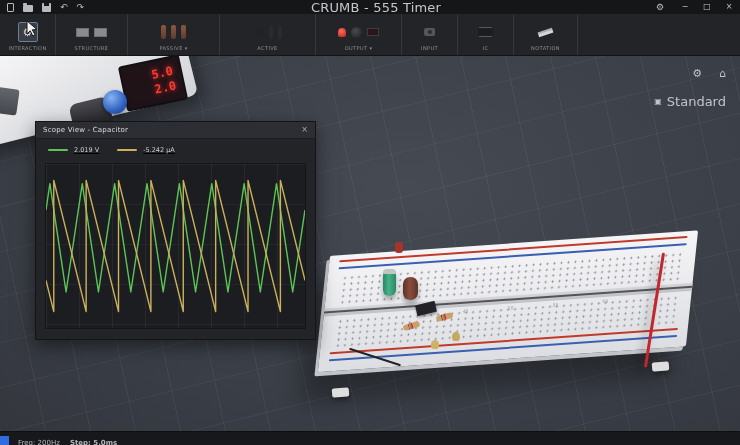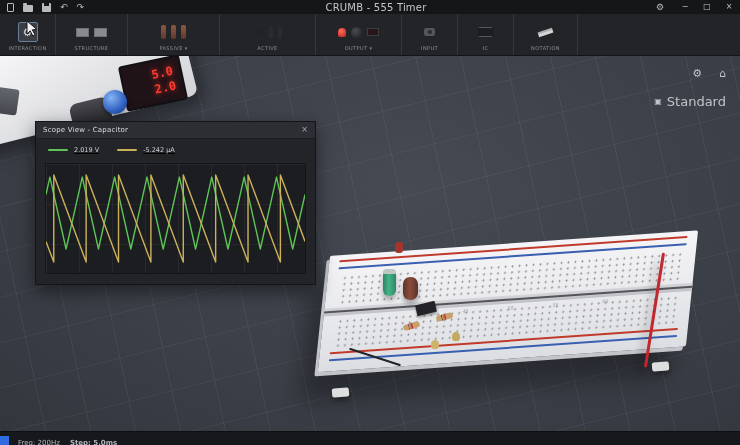--- a/index.html
+++ b/index.html
@@ -3,21 +3,21 @@
 <meta charset="utf-8">
 <style>
   * { margin:0; padding:0; box-sizing:border-box; }
   html,body { background:#111; }
   body { font-family:"DejaVu Sans", sans-serif; }
   .app { position:relative; width:740px; height:445px; background:#1a1b1e; overflow:hidden; user-select:none; }
 
   
   .titlebar { position:relative; height:14px; background:#151618; display:flex; align-items:center; color:#b9bac0; }
   .tb-left { display:flex; align-items:center; gap:9px; margin-left:7px; z-index:2; }
-  .tb-title { position:absolute; left:12px; right:0; text-align:center; font-size:10px; color:#c6c7cb; letter-spacing:0.2px; }
+  .tb-title { position:absolute; left:12px; right:0; text-align:center; font-size:13px; color:#c6c7cb; letter-spacing:0.2px; }
   .tb-right { margin-left:auto; display:flex; align-items:center; z-index:2; }
   .tb-glyph { font-size:9px; line-height:14px; color:#b9bac0; }
   .win-btn { width:22px; height:14px; text-align:center; font-size:8px; line-height:14px; color:#c2c3c8; }
   .i-file { width:7px; height:9px; border:1px solid #b9bac0; border-radius:1px; }
   .i-folder { width:10px; height:7px; background:#b9bac0; border-radius:1px; position:relative; margin-top:2px; }
   .i-folder::before { content:""; position:absolute; top:-2px; left:0; width:4px; height:2px; background:#b9bac0; border-radius:1px 1px 0 0; }
   .i-save { width:9px; height:9px; background:#b9bac0; border-radius:1px; position:relative; }
   .i-save::after { content:""; position:absolute; left:2px; top:0; width:5px; height:3px; background:#151618; }
   .tb-gear { margin-right:10px; }
 
@@ -81,21 +81,21 @@
   .wire-black { left:348px; top:300px; width:54px; height:2px; background:#232327; transform:rotate(18deg); border-radius:1px; }
 
   
   .vp-ctrl { position:absolute; top:12px; right:14px; display:flex; gap:17px; color:#c2c3c8; }
   .vp-ctrl span { font-size:11px; line-height:1; }
   .vp-view { position:absolute; top:38px; right:14px; display:flex; align-items:center; gap:5px; color:#c2c3c8; }
   .vp-view .cube { font-size:8px; }
   .vp-view .vlabel { font-size:13px; }
 
   
-  .scope { position:absolute; left:35px; top:65px; width:281px; height:164px; background:#232428; border:1px solid #141417; box-shadow:0 6px 18px rgba(0,0,0,0.5); z-index:5; display:flex; flex-direction:column; }
+  .scope { position:absolute; left:35px; top:65px; width:281px; height:219px; background:#232428; border:1px solid #141417; box-shadow:0 6px 18px rgba(0,0,0,0.5); z-index:5; display:flex; flex-direction:column; }
   .scope-head { height:17px; background:#2d2e33; border-bottom:1px solid #1b1c1f; display:flex; align-items:center; padding:0 7px; }
   .scope-title { font-size:7px; color:#dcdce0; letter-spacing:0.2px; }
   .scope-close { margin-left:auto; font-size:8px; color:#a9aaaf; line-height:1; }
   .legend { height:21px; display:flex; align-items:center; gap:18px; padding:0 12px; }
   .leg-item { display:flex; align-items:center; gap:6px;text-decoration:underline; }
   .swatch { width:20px; height:2px; border-radius:1px; }
   .leg-label { font-size:6.5px; color:#cfcfd4; }
   .plot { flex:1; margin:3px 9px 10px 9px; background:#1c1d21; border:1px solid #141518; position:relative;
     background-image:
       repeating-linear-gradient(to right, rgba(255,255,255,0.055) 0 1px, rgba(0,0,0,0) 1px 33px),

